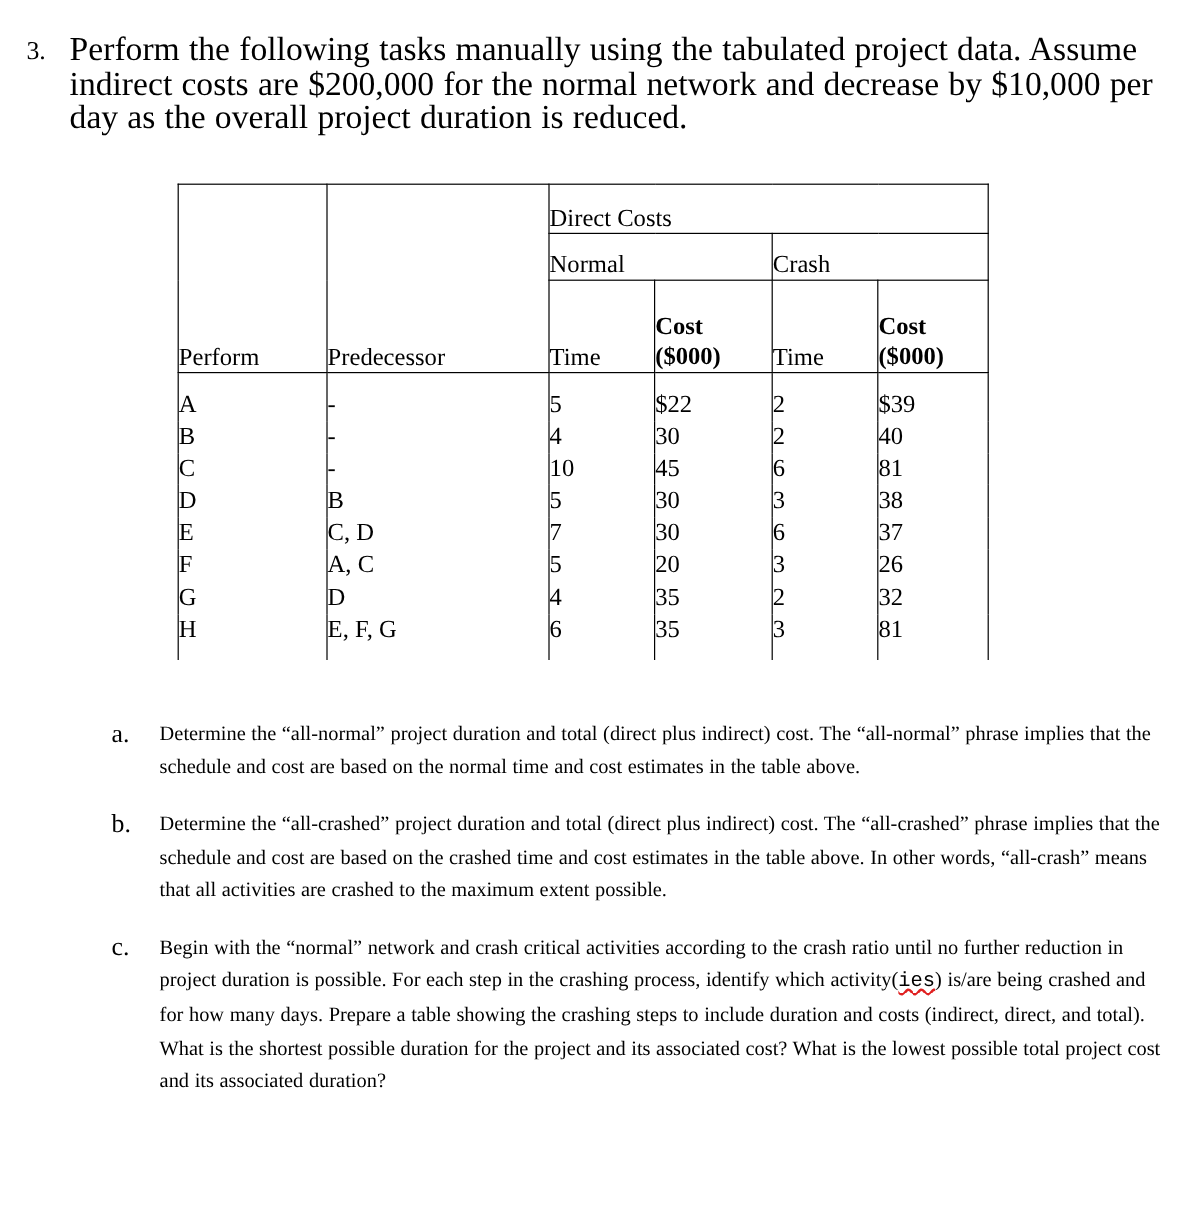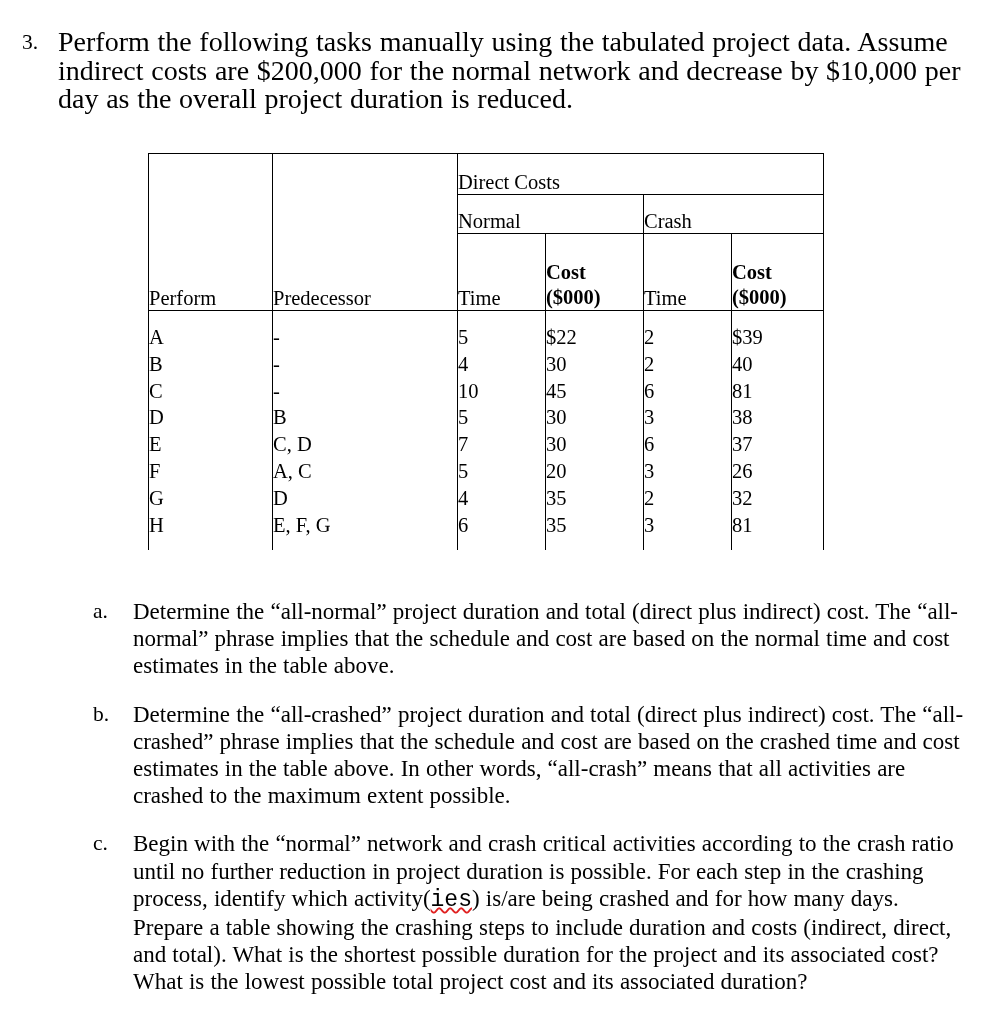--- a/index.html
+++ b/index.html
@@ -118,21 +118,21 @@
     margin-bottom: 21px;
   }
   .s-marker {
     width: 40px;
     flex: 0 0 40px;
     font-size: 21.5px;
     line-height: 27.2px;
   }
   .s-body {
     flex: 1 1 auto;
-    font-size: 23px;
+    font-size: 17px;
     line-height: 27.2px;
     word-spacing: 0.4px;
   }
   .misspell {
     text-decoration: underline wavy #e02020;
     text-decoration-thickness: 1.5px;
     text-underline-offset: 1px;
     font-family: Liberation Mono, monospace;
   }
 </style>

